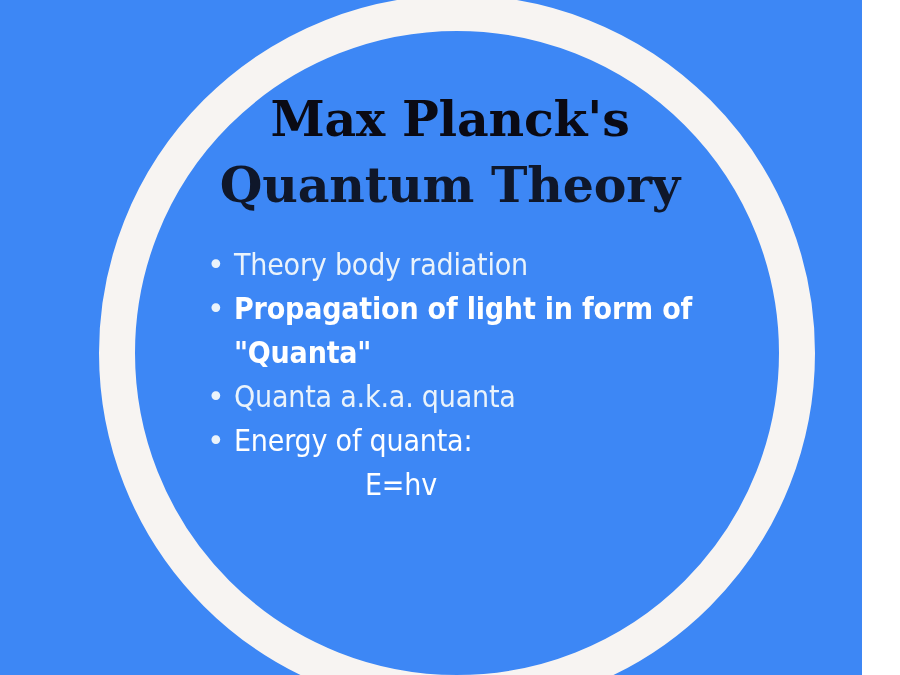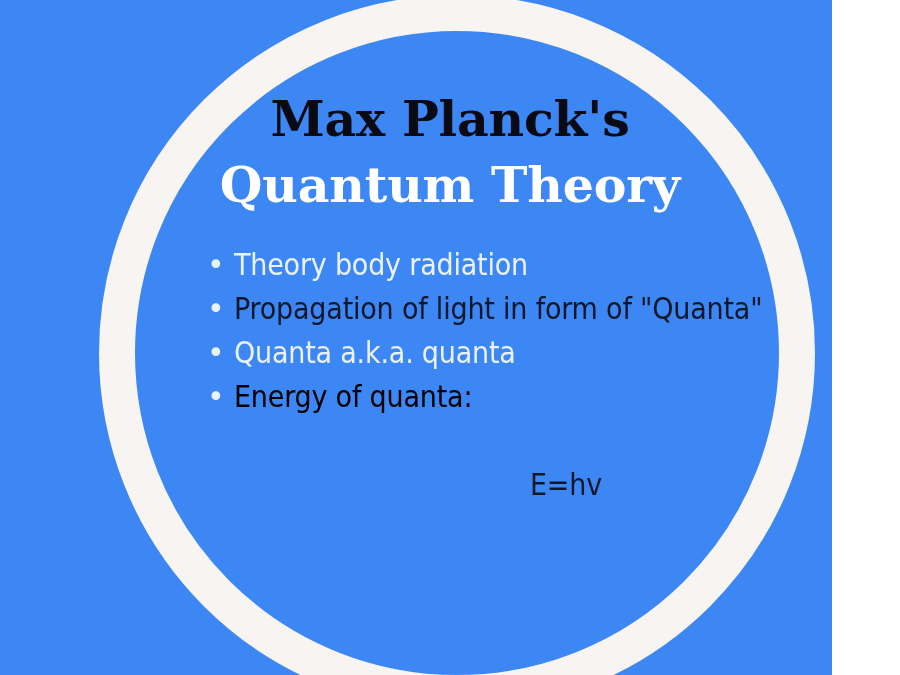--- a/index.html
+++ b/index.html
@@ -9,20 +9,21 @@
     background: #ffffff;
   }
 
   #slide {
     position: relative;
     width: 832px;
     height: 675px;
     overflow: hidden;
     background: #3d87f5;
     font-family: "DejaVu Sans", sans-serif;
+    padding-left: 30px;
     -webkit-font-smoothing: antialiased;
   }
 
   
   #ring-svg {
     position: absolute;
     left: 0;
     top: 0;
     width: 900px;
     height: 675px;
@@ -121,45 +122,45 @@
 <div id="slide" style="background: rgb(61, 135, 245);">
 
   <svg id="ring-svg" viewBox="0 0 900 675" aria-hidden="true">
     <circle cx="457" cy="353" r="340" fill="none" stroke="#f7f4f2" stroke-width="36"></circle>
   </svg>
 
   <div id="content">
 
     <div id="title-block">
       <span class="title-line" style="color: rgb(10, 10, 20);">Max Planck's</span>
-      <span class="title-line" style="color: #ffffff;">Quantum Theory</span>
+      <span class="title-line" style="color: #0f172a;">Quantum Theory</span>
     </div>
 
     <div id="bullet-list">
 
       <div class="bullet-row">
         <span class="bullet-dot" style="color: rgb(234, 243, 251);">•</span>
         <span class="bullet-text" style="color: rgb(234, 243, 251);">Theory body radiation</span>
       </div>
 
       <div class="bullet-row">
         <span class="bullet-dot" style="color: rgb(234, 243, 251);">•</span>
-        <span class="bullet-text" style="color: #0f172a;">Propagation of light in form of "Quanta"</span>
+        <span class="bullet-text" style="color: #ffffff; font-weight: bold;">Propagation of light in form of "Quanta"</span>
       </div>
 
       <div class="bullet-row">
         <span class="bullet-dot" style="color: rgb(234, 243, 251);">•</span>
         <span class="bullet-text" style="color: rgb(234, 243, 251);">Quanta a.k.a. quanta</span>
       </div>
 
       <div class="bullet-row">
         <span class="bullet-dot" style="color: rgb(234, 243, 251);">•</span>
-        <span class="bullet-text" style="color: #000000;">Energy of quanta:</span>
+        <span class="bullet-text" style="color: #ffffff;">Energy of quanta:</span>
       </div>
 
     </div>
 
     <div id="formula-block">
-      <span class="formula-line indent-deep" style="color: #0f172a; text-align: center;">E=hv</span>
+      <span class="formula-line indent-deep" style="color: #ffffff;">E=hv</span>
     </div>
 
   </div>
 </div>
 
 </body></html>

